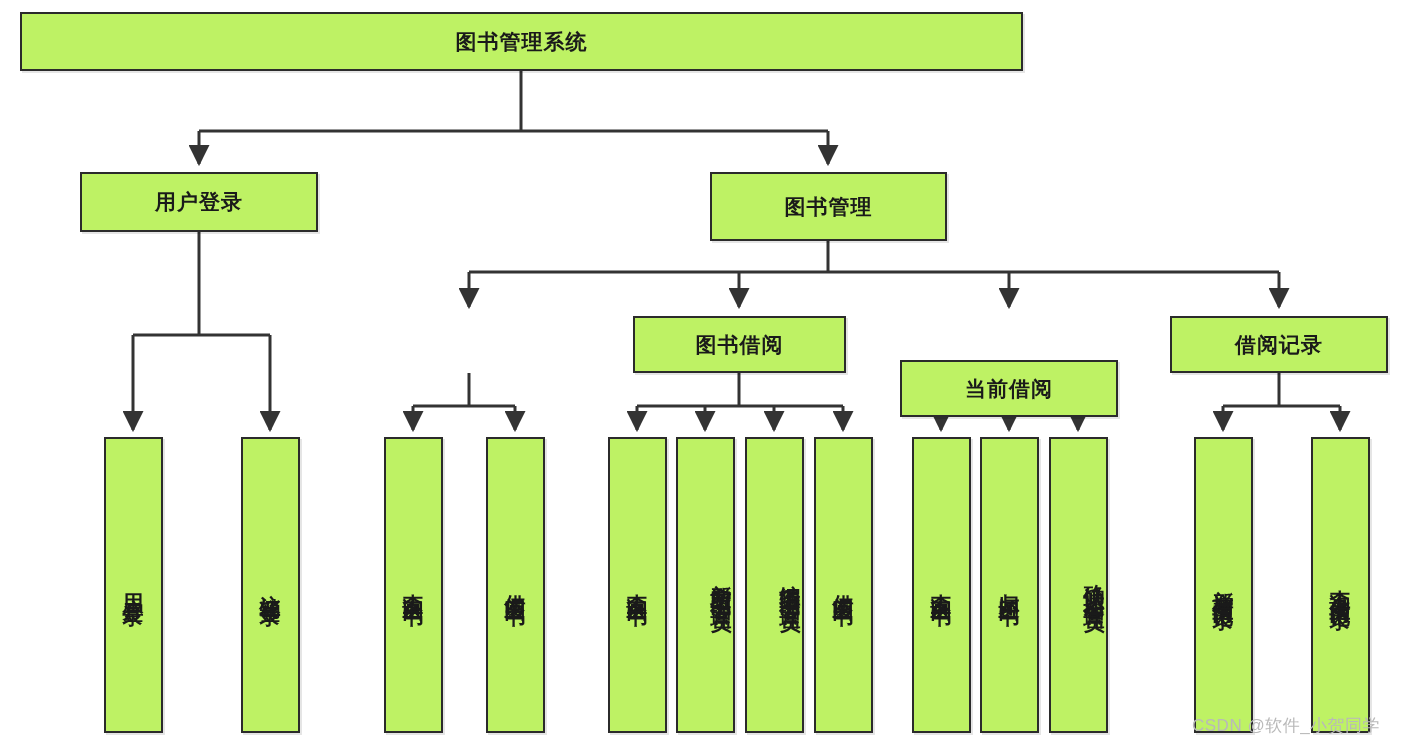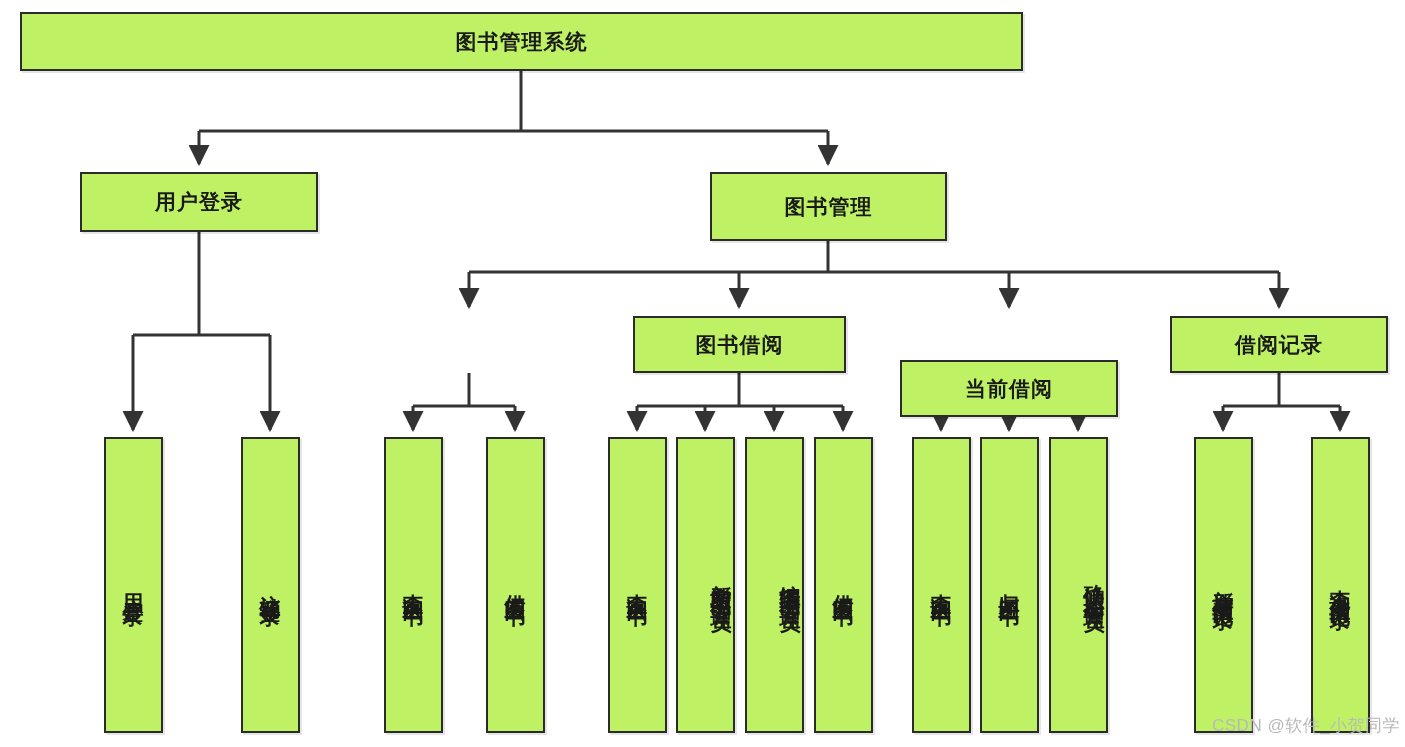--- a/index.html
+++ b/index.html
@@ -53,21 +53,20 @@
   }
   .node.v.mid {
     align-items: center;
   }
   .watermark {
     position: absolute;
     font-size: 17px;
     color: #b9b9b9;
     white-space: nowrap;
     letter-spacing: 0.5px;
-    margin-left: 20px;
   }
 </style>
 </head>
 <body>
 
 <div id="stage">
 
   <svg id="edges" viewBox="0 0 1405 747" width="1405" height="747">
     <defs>
       <marker id="arrow" viewBox="0 0 10 10" refX="9" refY="5" markerWidth="7" markerHeight="7" orient="auto-start-reverse">

